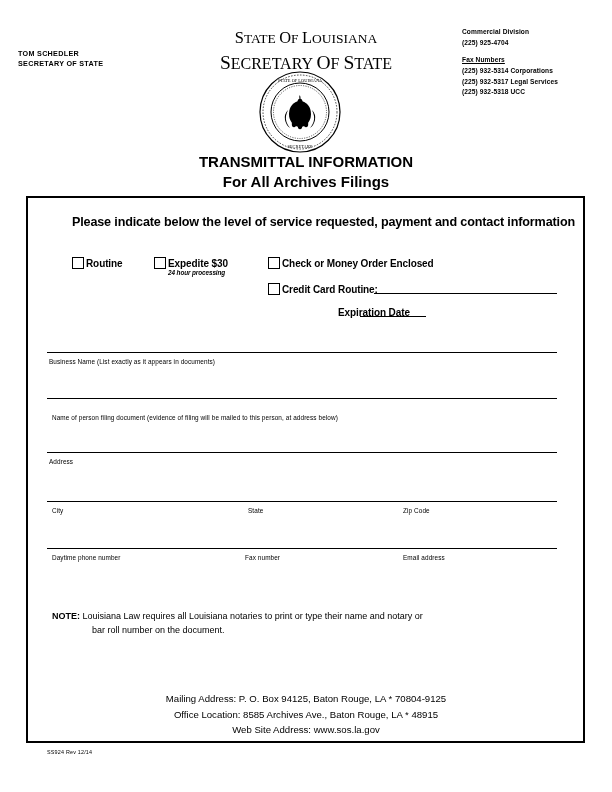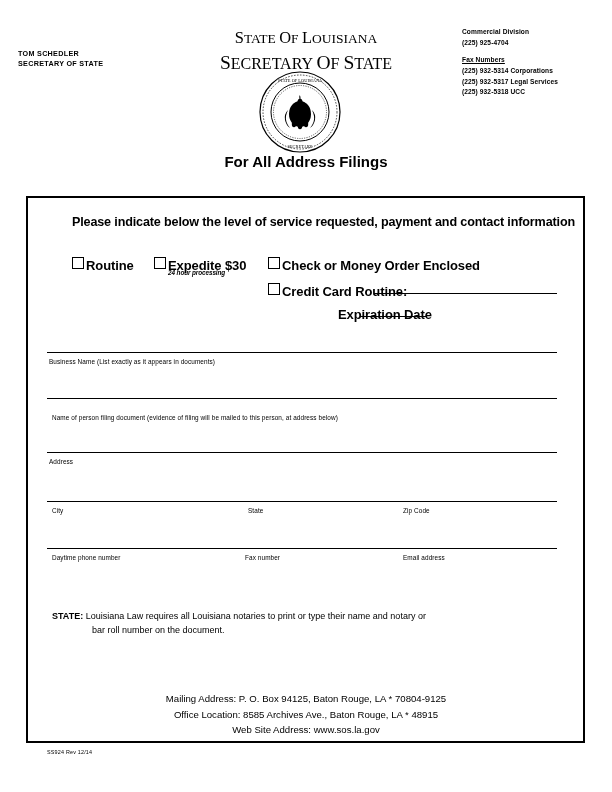--- a/index.html
+++ b/index.html
@@ -107,21 +107,21 @@
   .cbox {
     position: absolute;
     width: 12px;
     height: 12px;
     border: 1.6px solid #000000;
     box-sizing: border-box;
     background: #ffffff;
   }
   .cb-label {
     position: absolute;
-    font-size: 13px;
+    font-size: 10px;
     font-weight: bold;
     letter-spacing: -0.1px;
     white-space: nowrap;
   }
   .cb-sub {
     position: absolute;
     font-size: 6.4px;
     font-weight: bold;
     font-style: italic;
     letter-spacing: -0.1px;
@@ -214,21 +214,22 @@
     <div>Commercial Division</div>
     <div>(225) 925-4704</div>
     <div class="gap"></div>
     <div class="underline">Fax Numbers</div>
     <div>(225) 932-5314 Corporations</div>
     <div>(225) 932-5317 Legal Services</div>
     <div>(225) 932-5318 UCC</div>
   </div>
 
   <div class="doc-title">
-    <div class="sub">For All Address Filings</div>
+    <div>TRANSMITTAL INFORMATION</div>
+    <div class="sub">For All Archives Filings</div>
   </div>
 
   <div class="box"></div>
 
   <div class="box-heading">Please indicate below the level of service requested, payment and contact information</div>
 
   <div class="cbox" style="left:72px; top:257px;"></div>
   <div class="cb-label" style="left:86px; top:258px;">Routine</div>
 
   <div class="cbox" style="left:154px; top:257px;"></div>
@@ -258,21 +259,21 @@
   <div class="field-label" style="left:52px; top:507px;">City</div>
   <div class="field-label" style="left:248px; top:507px;">State</div>
   <div class="field-label" style="left:403px; top:507px;">Zip Code</div>
 
   <div class="rule" style="left:47px; top:548px; width:510px;"></div>
   <div class="field-label" style="left:52px; top:554px;">Daytime phone number</div>
   <div class="field-label" style="left:245px; top:554px;">Fax number</div>
   <div class="field-label" style="left:403px; top:554px;">Email address</div>
 
   <div class="note">
-    <span class="lbl">STATE:</span>
+    <span class="lbl">NOTE:</span>
     <span>Louisiana Law requires all Louisiana notaries to print or type their name and notary or</span>
     <span class="ln2">bar roll number on the document.</span>
   </div>
 
   <div class="footer">
     <div>Mailing Address:  P. O. Box 94125, Baton Rouge, LA * 70804-9125</div>
     <div>Office Location: 8585 Archives Ave.,  Baton Rouge, LA * 48915</div>
     <div>Web Site Address:   www.sos.la.gov</div>
   </div>
 

